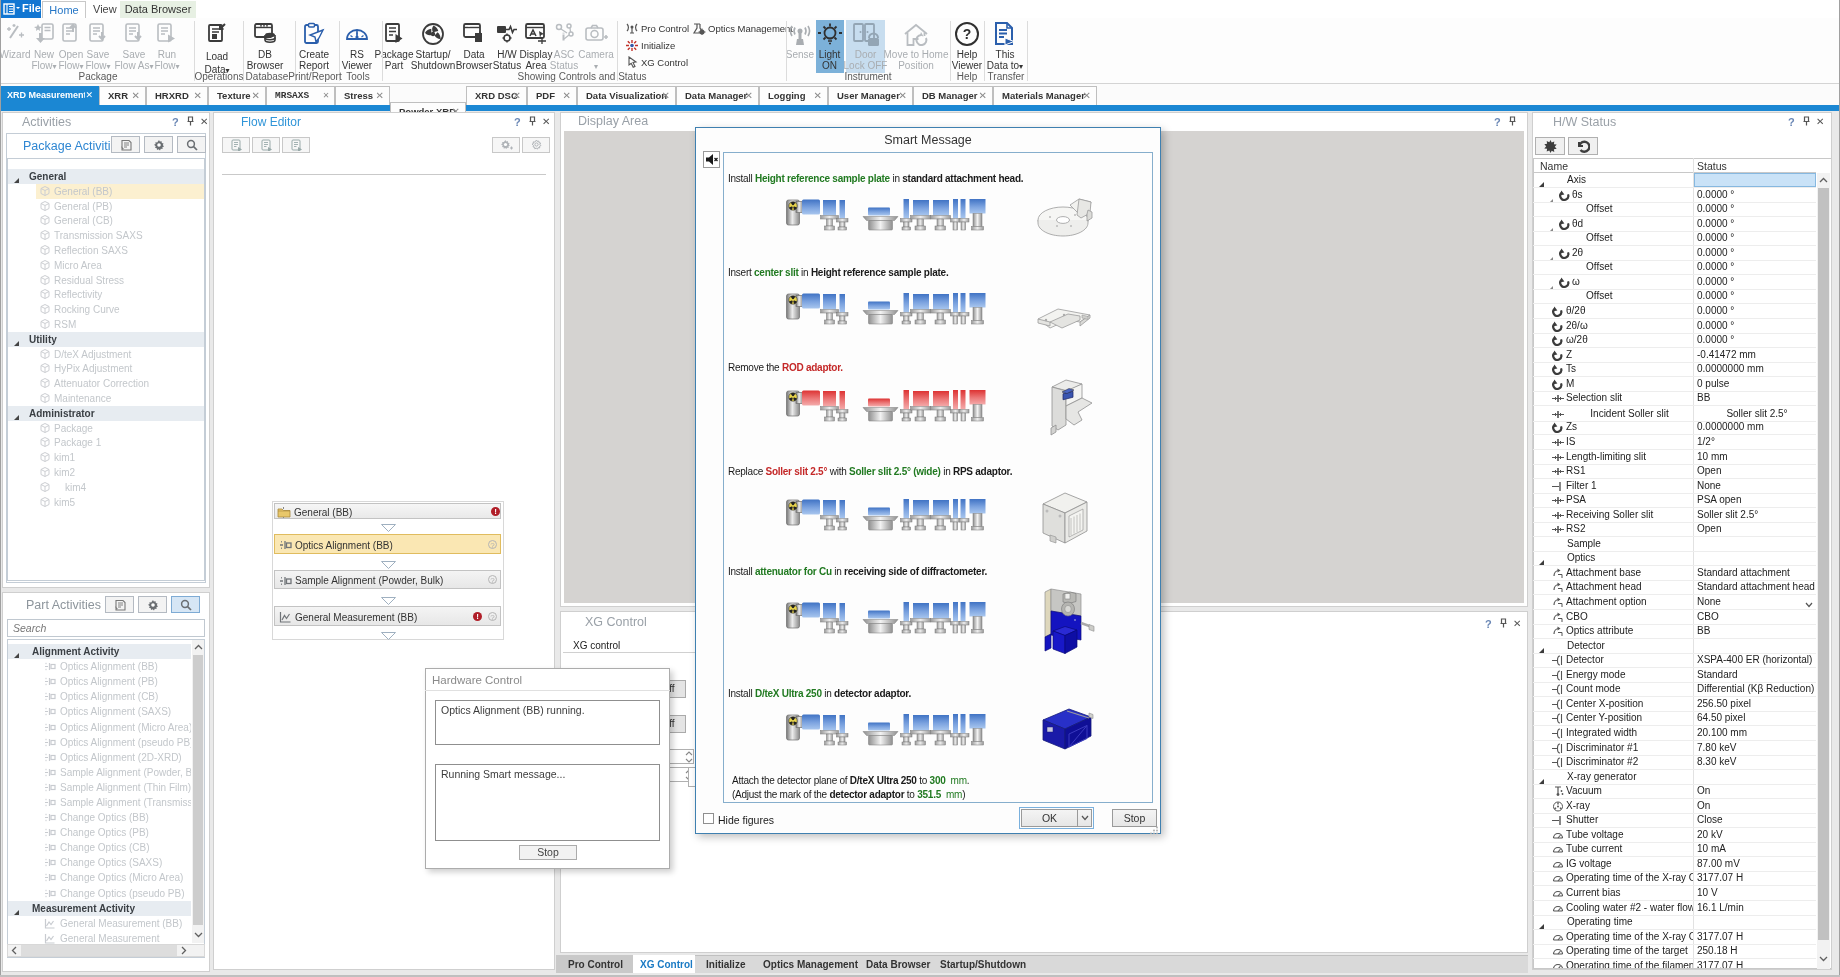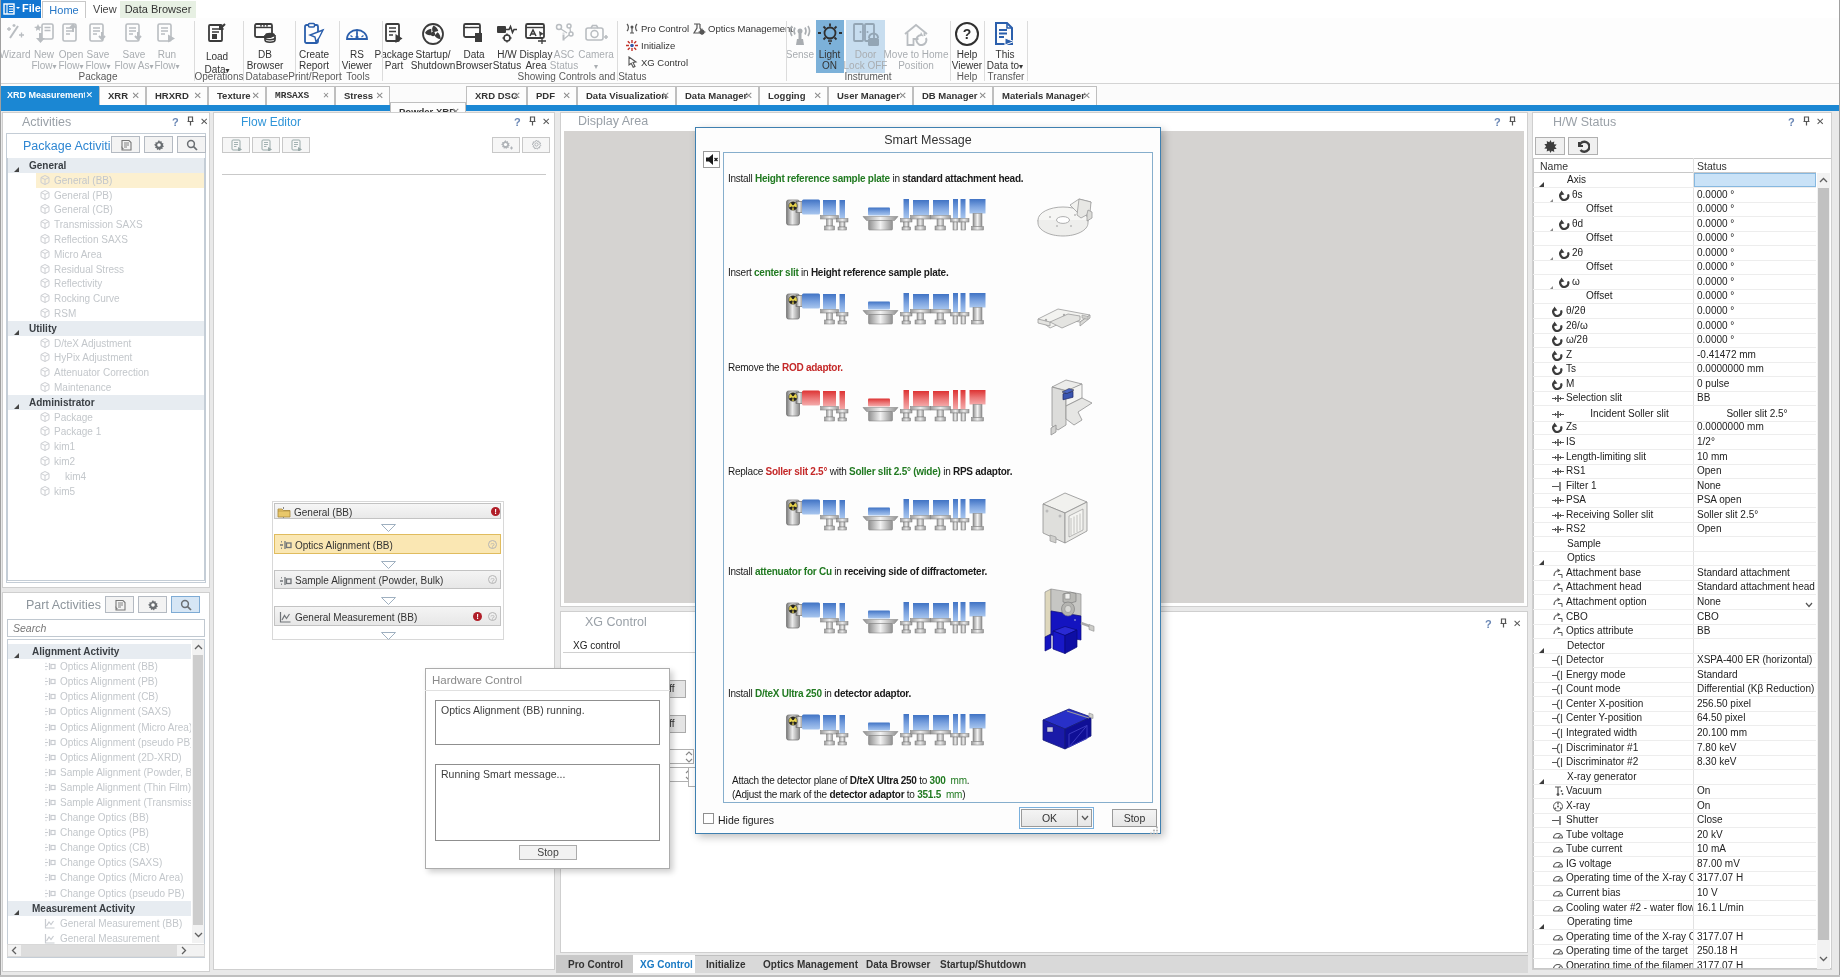--- a/index.html
+++ b/index.html
@@ -425,21 +425,21 @@
       <circle cx="6" cy="6" r="1.8" fill="#fff"></circle>
     </svg>
   </div>
 <div class="abs" style="left:177px;top:136px;width:29px;height:17px;background:#f3f3f3;border:1px solid #b4bac2;display:flex;align-items:center;justify-content:center;">
     <svg width="12" height="12" viewBox="0 0 12 12">
       <circle cx="5" cy="5" r="3.4" fill="none" stroke="#6a6e72" stroke-width="1.5"></circle>
       <path d="M7.6 7.6L11 11" stroke="#6a6e72" stroke-width="1.7"></path>
     </svg>
   </div>
 <div class="abs" style="left:7px;top:158px;width:198px;height:423px;background:#fff;border:1px solid #c4cdd6;overflow:hidden;"></div>
-<div class="abs" style="left:8px;top:150px;width:196px;height:421px;overflow:hidden;">
+<div class="abs" style="left:8px;top:161px;width:196px;height:421px;overflow:hidden;">
     <div class="trow grp" style="top:8px;">
       <span style="position:absolute;left:6px;top:4px;"><span style="display:inline-block;width:0;height:0;border-left:5px solid transparent;border-bottom:5px solid #444;vertical-align:1px;"></span></span>
       <span style="position:absolute;left:21px;">General</span>
     </div>
     <div class="trow" style="top:22.8px;">
       <span style="position:absolute;left:28px;right:0;top:0;bottom:0;background:#fcf0d0;"></span>
       <span style="position:absolute;left:31px;top:1px;"><svg width="12" height="12" viewBox="0 0 12 12">
           <path d="M2 3.5L6 1.5l4 2v5l-4 2-4-2z M2 3.5l4 2 4-2 M6 5.5v5" fill="none" stroke="#ccced2" stroke-width="1"></path>
         </svg></span>
       <span class="dis" style="position:absolute;left:46px;">General (BB)</span>

